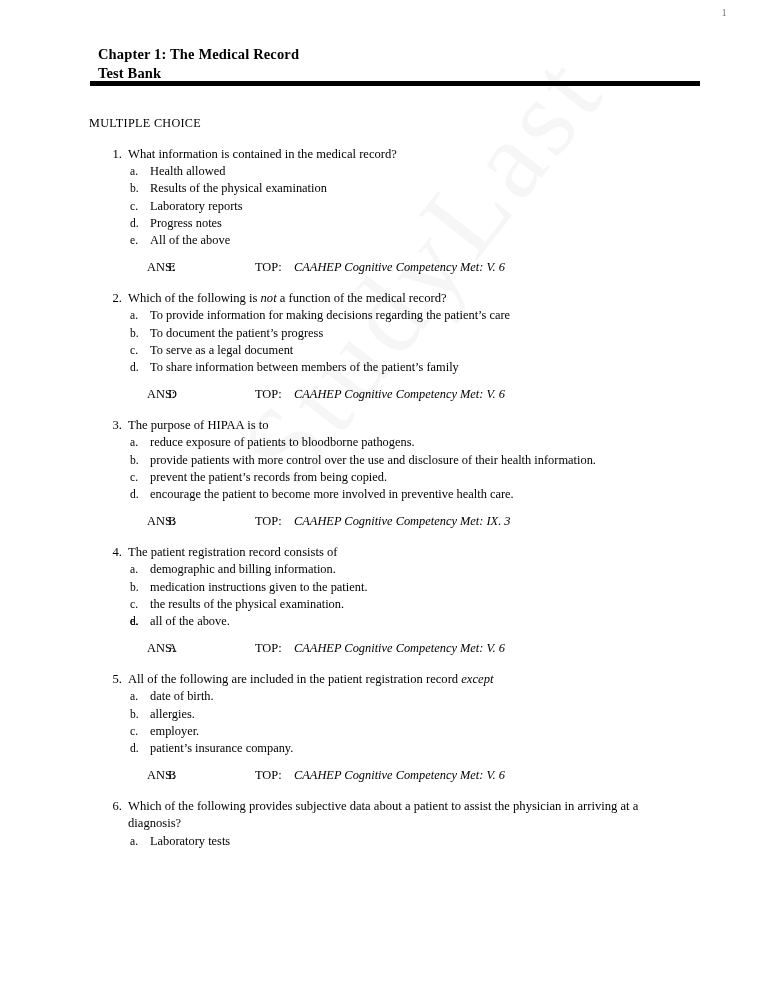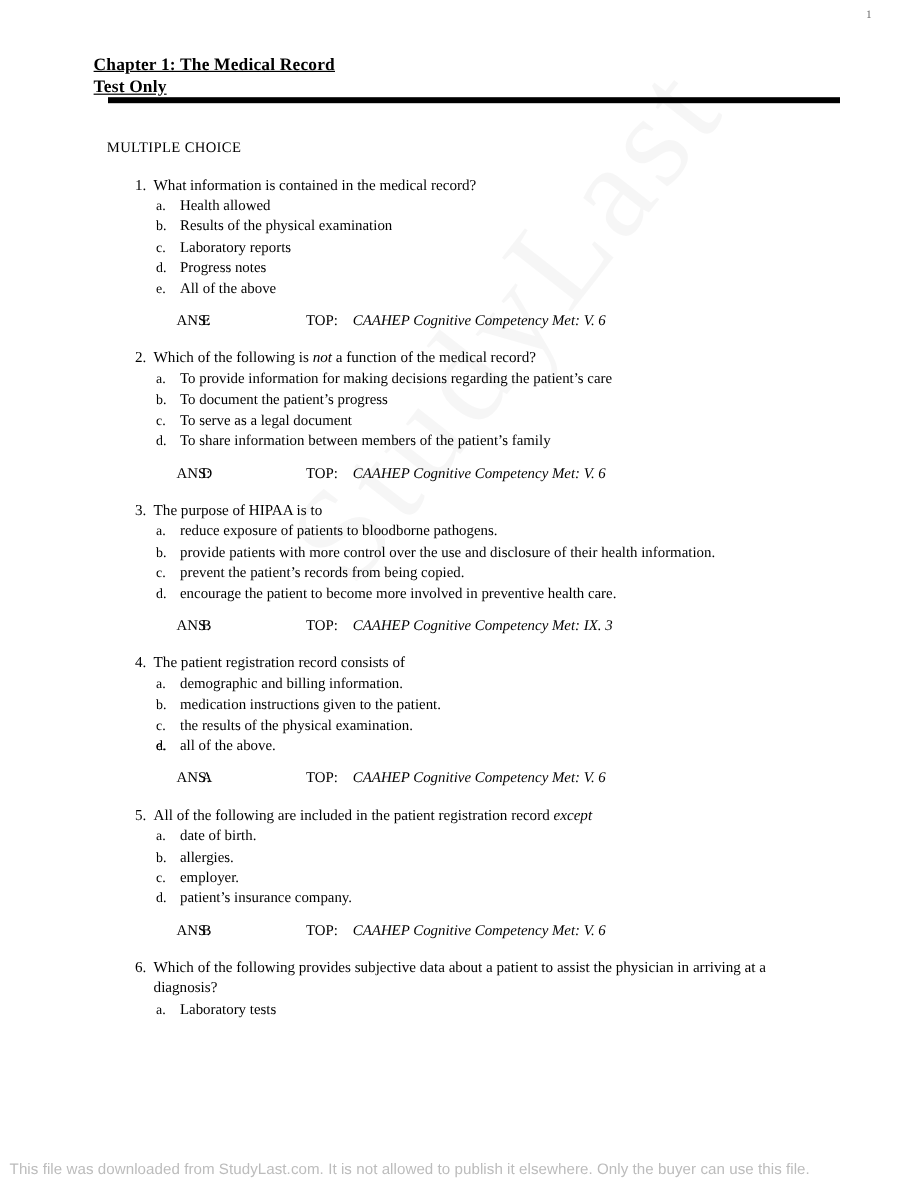--- a/index.html
+++ b/index.html
@@ -65,24 +65,23 @@
   .content {
     position: absolute;
     left: 0;
     top: 0;
     width: 768px;
     z-index: 2;
   }
 
   .doc-header {
     position: absolute;
-    left: 78px;
+    left: 98px;
     top: 45px;
     width: 612px;
-    text-decoration: underline;
   }
   .doc-header .title-line {
     font-size: 14.5px;
     font-weight: bold;
     line-height: 19px;
     letter-spacing: 0.15px;
     white-space: nowrap;
   }
   .header-rule {
     position: absolute;
@@ -208,21 +207,21 @@
   <div class="watermark-layer">
     <div class="watermark-text">StudyLast</div>
   </div>
 
   <div class="page-number">1</div>
 
   <div class="content">
 
     <div class="doc-header">
       <div class="title-line">Chapter 1: The Medical Record</div>
-      <div class="title-line">Test Only</div>
+      <div class="title-line">Test Bank</div>
     </div>
     <div class="header-rule"></div>
 
     <div class="section-heading">MULTIPLE CHOICE</div>
 
     <div class="questions" id="questions-container">
         <div class="question-block">
           <div class="q-stem"><span class="q-num">1.</span><span>What information is contained in the medical record?</span></div>
           <ul class="options">
             <li class="option"><span class="opt-letter">a.</span><span>Health allowed</span></li>
@@ -302,15 +301,14 @@
         <div class="question-block">
           <div class="q-stem"><span class="q-num">6.</span><span>Which of the following provides subjective data about a patient to assist the physician in arriving at a diagnosis?</span></div>
           <ul class="options">
             <li class="option"><span class="opt-letter">a.</span><span>Laboratory tests</span></li>
           </ul>
         </div>
       </div>
 
   </div>
 
-  <div class="footer-note">This file was downloaded from StudyLast.com. It is not allowed to publish it elsewhere. Only the buyer can use this file.</div>
 
 </div>
 
 </body></html>

